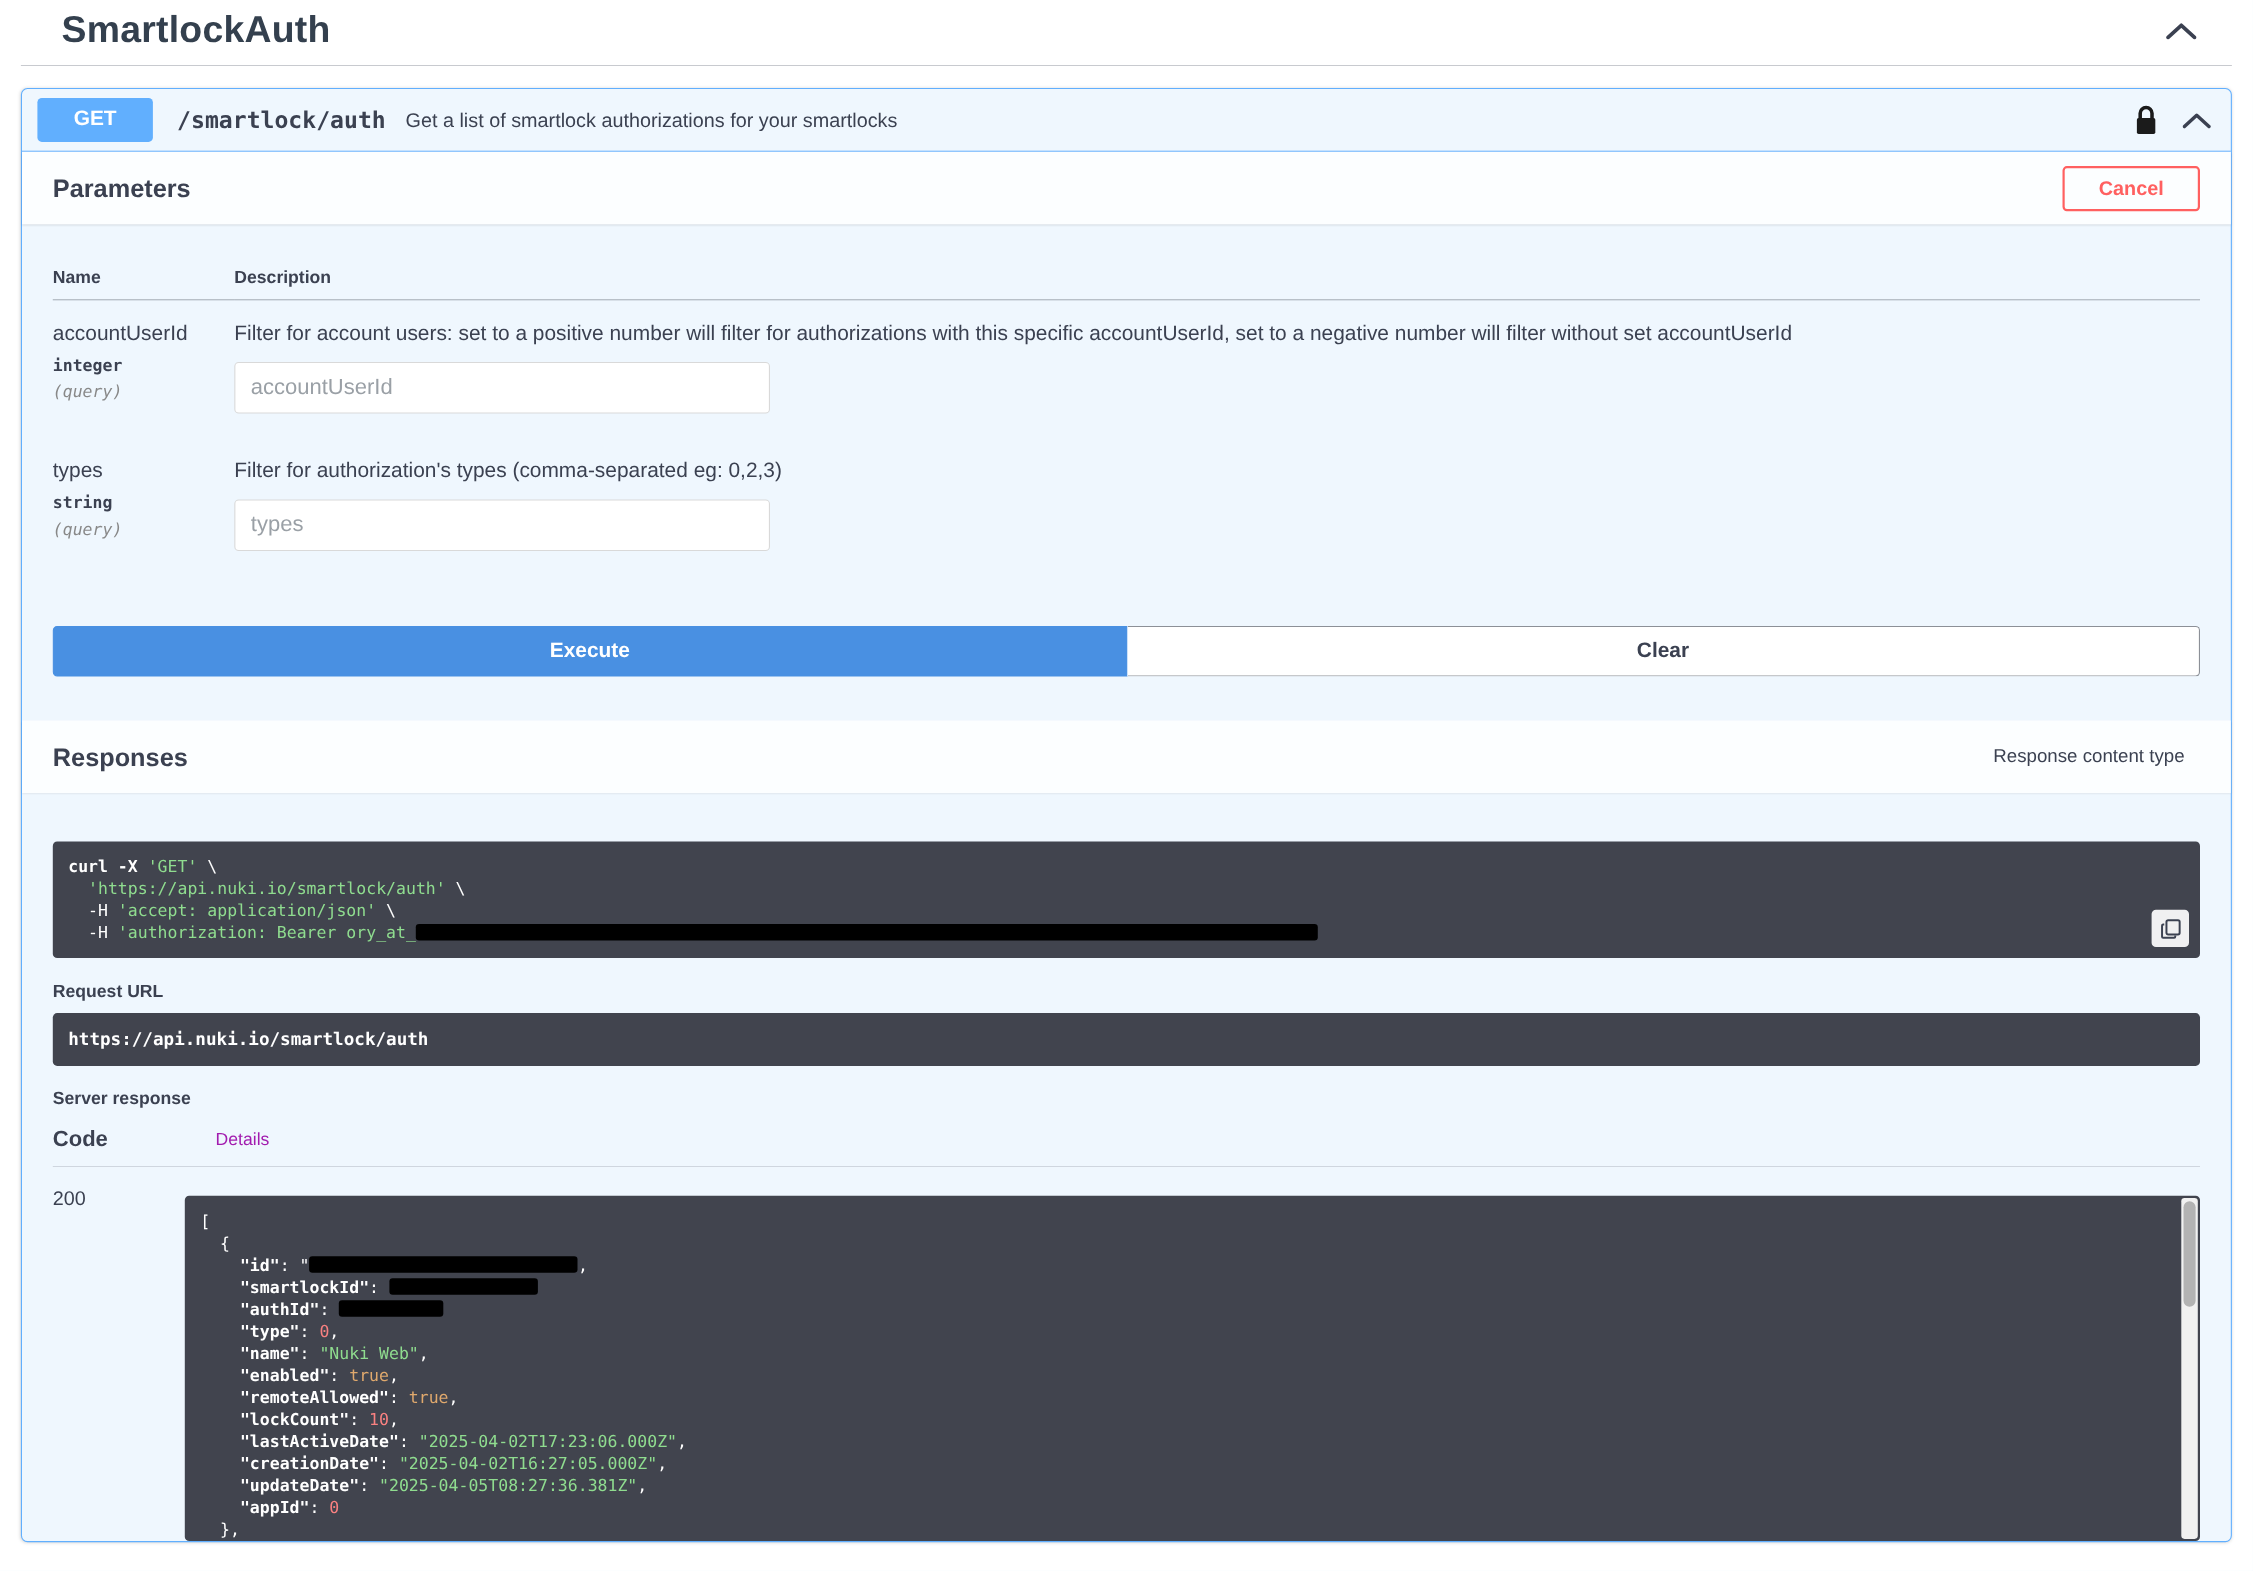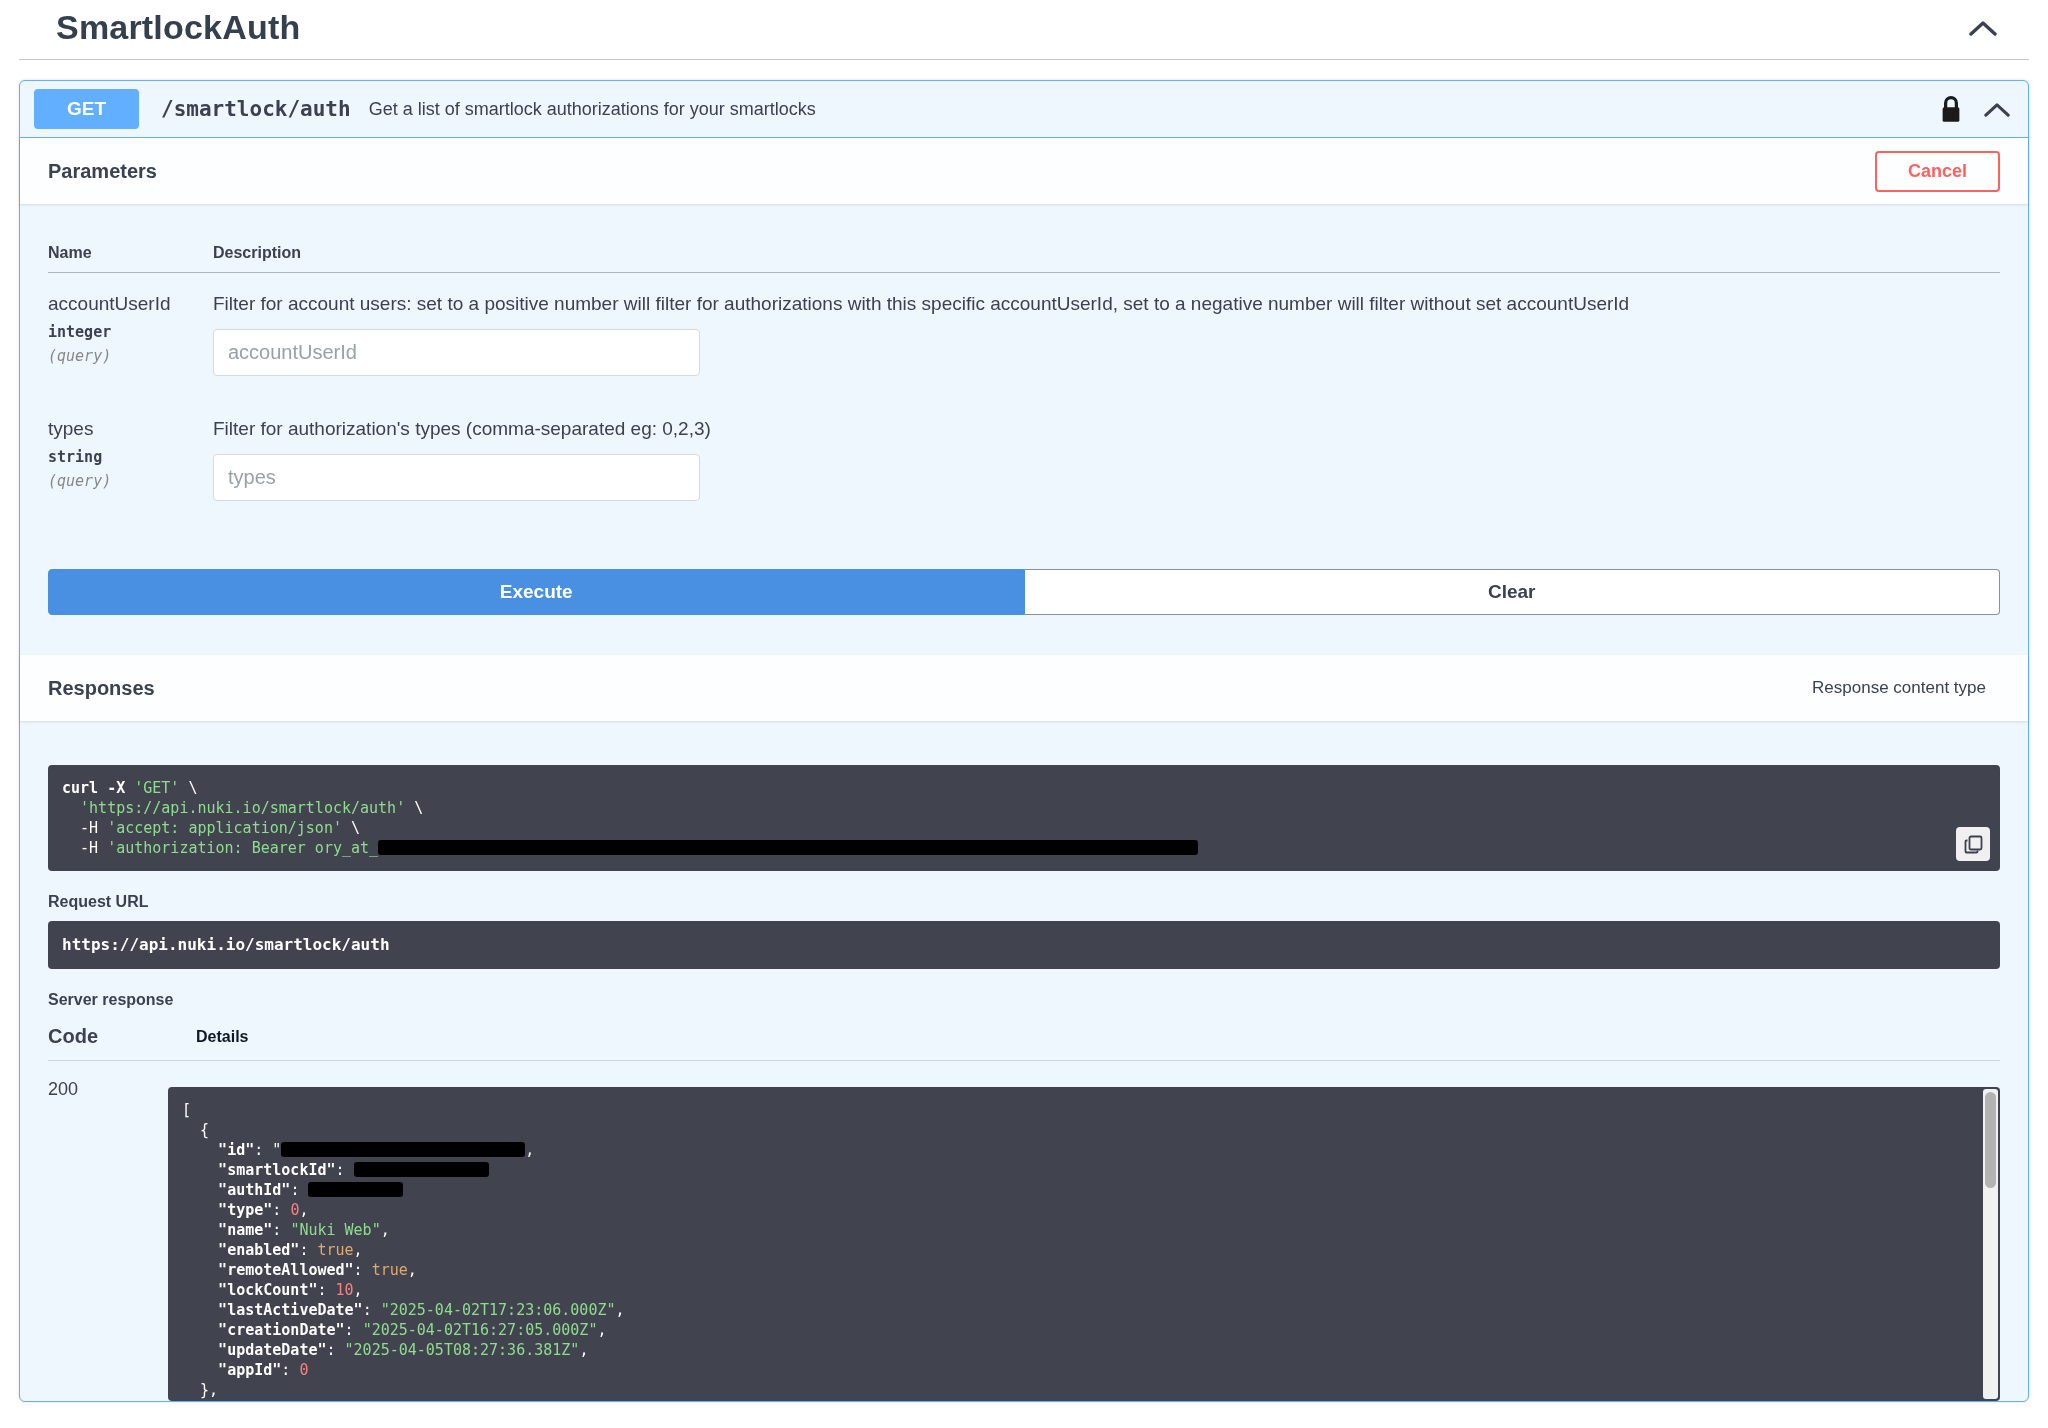--- a/index.html
+++ b/index.html
@@ -52,21 +52,21 @@
   .opblock-summary .icon-btn { margin-left: 14px; }
 
   
   .opblock-section-header {
     display: flex; align-items: center; justify-content: space-between;
     padding: 11px 28px;
     min-height: 66px;
     background: rgba(255,255,255,.8);
     box-shadow: 0 1px 2px rgba(0,0,0,.12);
   }
-  .opblock-section-header h4 { font-size: 20px; font-weight: bold; color: #3b4151; }
+  .opblock-section-header h4 { font-size: 23px; font-weight: bold; color: #3b4151; }
   .btn-cancel {
     border: 2px solid #ff6060; color: #ff6060; background: transparent;
     font-weight: bold; font-size: 18px; font-family: "Liberation Sans", sans-serif;
     padding: 8px 31px; border-radius: 4px; cursor: pointer;
   }
 
   
   .table-container { padding: 26px 28px 0 28px; }
   table.parameters { width: 100%; border-collapse: collapse; }
   table.parameters th {
@@ -156,21 +156,21 @@
 
   .mt22 { margin-top: 22px; }
 
   
   .live-responses { margin-top: 16px; }
   .resp-head-row { display: flex; border-bottom: 1px solid rgba(59,65,81,.18); padding-bottom: 12px; gap: 28px; }
   .resp-row { display: flex; padding-top: 16px; }
   .resp-col-code { width: 120px; flex: none; }
   .resp-col-details { flex: 1; }
   .head-code { font-size: 20px; font-weight: bold; color: #3b4151; }
-  .head-details { font-size: 16px; font-weight: bold; color: #0f172a; padding-top: 3px; }
+  .head-details { font-size: 16px; font-weight: normal; color: #a21caf; padding-top: 3px; }
   .status-code { font-size: 18px; color: #3b4151; padding-top: 2px; }
   .response-block { height: 314px; overflow: hidden; padding-right: 30px; }
 
   .fake-scrollbar {
     position: absolute; top: 2px; right: 2px; bottom: 2px; width: 15px;
     background: #f1f1f1; border-radius: 3px;
   }
   .fake-scrollbar .thumb {
     position: absolute; top: 3px; left: 2px; right: 2px; height: 96px;
     background: #b3b3b3; border-radius: 6px;

